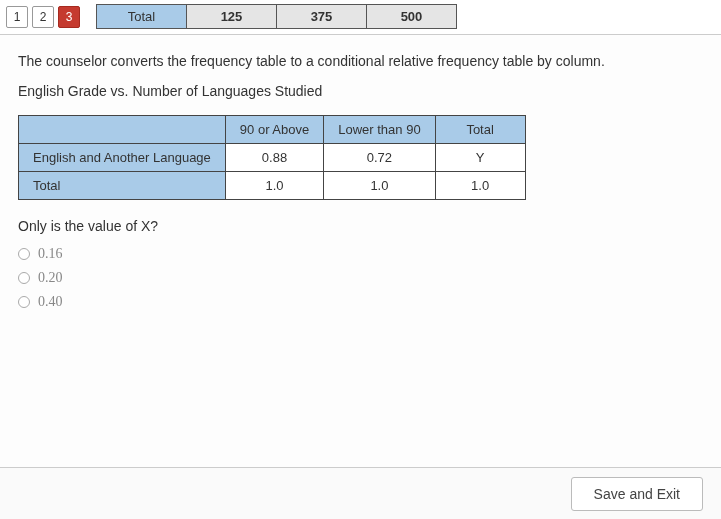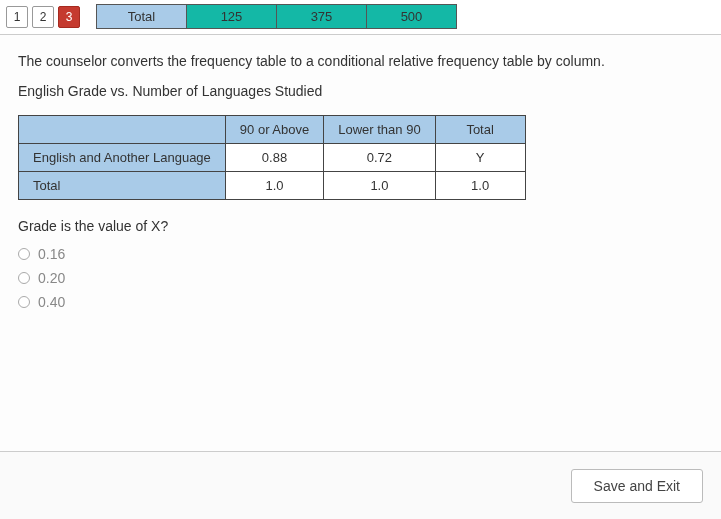--- a/index.html
+++ b/index.html
@@ -47,22 +47,22 @@
     padding: 4px 10px 0 10px;
   }
   .top-totals {
     border-collapse: collapse;
   }
   .top-totals td, .top-totals th {
     border: 1px solid #555;
     padding: 4px 12px;
     text-align: center;
     min-width: 90px;
-    font-weight: normal;
-    background: #14b8a6;
+    font-weight: bold;
+    background: #e5e5e5;
   }
   .top-totals th {
     background: #a9cbe8;
     font-weight: normal;
   }
   .content {
     padding: 10px 18px 0 18px;
   }
   .lead {
     margin: 8px 0 0 0;
@@ -100,33 +100,34 @@
     padding: 0;
     margin: 0 0 10px 0;
   }
   .options li {
     display: flex;
     align-items: center;
     gap: 8px;
     margin: 8px 0;
     color: #888;
     font-size: 14px;
+    font-family: Liberation Serif, serif;
   }
   .radio {
     width: 12px;
     height: 12px;
     border: 1px solid #aaa;
     border-radius: 50%;
     background: #fff;
     flex: 0 0 auto;
   }
   .footer {
     position: absolute;
     left: 0; right: 0; bottom: 0;
-    height: 68px;
+    height: 52px;
     border-top: 1px solid #ccc;
     display: flex;
     align-items: center;
     justify-content: flex-end;
     gap: 14px;
     padding: 0 18px;
     background: #fafafa;
   }
   .btn {
     padding: 8px 22px;
@@ -188,21 +189,21 @@
     </tr>
     <tr>
       <th class="rowhead">Total</th>
       <td>1.0</td>
       <td>1.0</td>
       <td>1.0</td>
     </tr>
   </tbody>
     </table>
 
-  <p class="question">Grade is the value of X?</p>
+  <p class="question">Only is the value of X?</p>
 
   <ul class="options">
     <li>
       <span class="radio"></span>
       <span>0.16</span>
     </li>
     <li>
       <span class="radio"></span>
       <span>0.20</span>
     </li>

